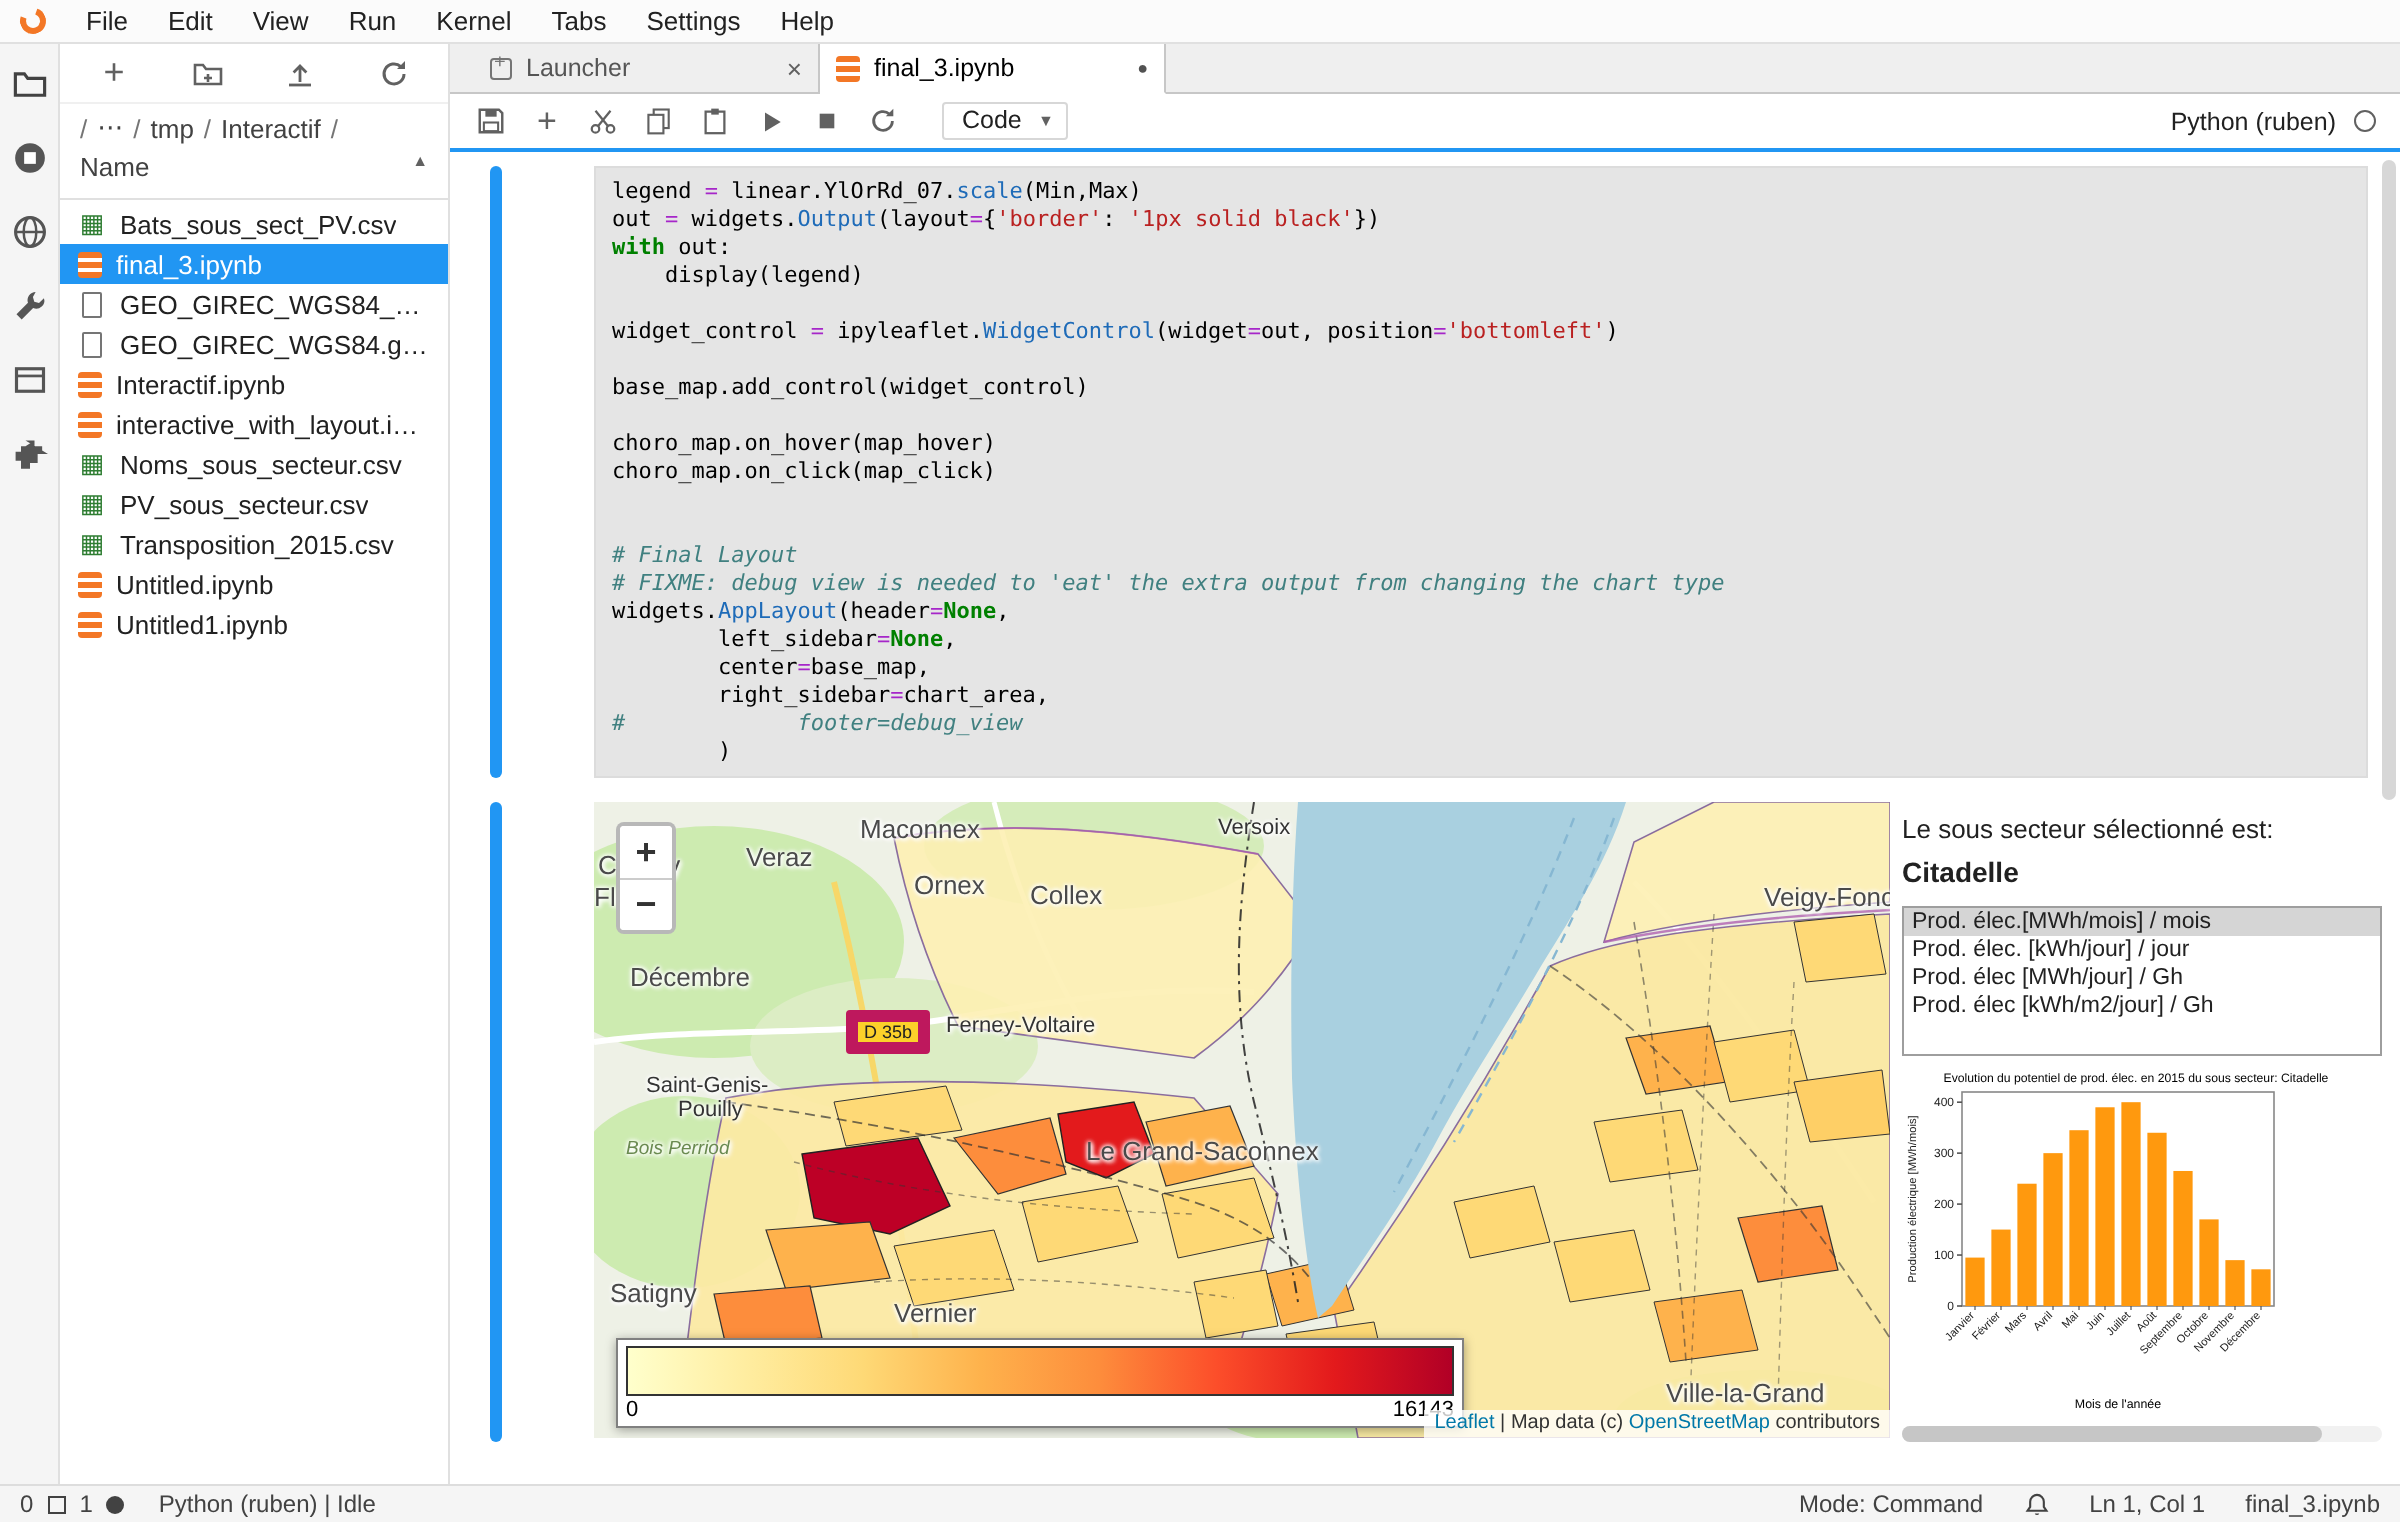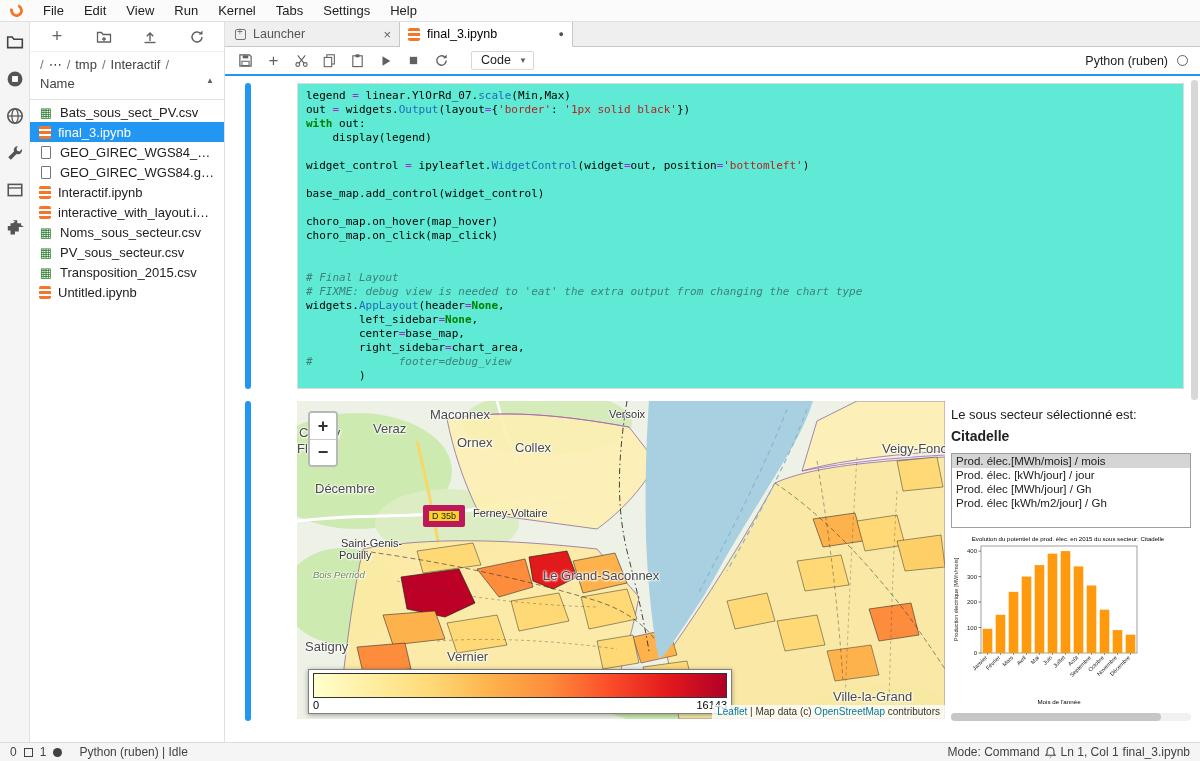--- a/index.html
+++ b/index.html
@@ -30,21 +30,21 @@
 .file-row{height:20px;display:flex;align-items:center;gap:7px;padding:0 9px;white-space:nowrap;cursor:pointer}
 .file-row.selected{background:#2196f3;color:#fff}
 .icon-csv{color:#2e7d32;font-size:13px;width:14px;text-align:center;flex:0 0 auto}
 .icon-nb{width:12px;height:13px;border-radius:2px;flex:0 0 auto;
   background:linear-gradient(#f37726 0 3px,#fff 3px 5px,#f37726 5px 8px,#fff 8px 10px,#f37726 10px)}
 .icon-file{width:10px;height:13px;border:1px solid #757575;border-radius:1px;background:#fff;flex:0 0 auto;margin:0 2px}
 .file-name{overflow:hidden;text-overflow:ellipsis}
 
 
 .content{flex:1;display:flex;flex-direction:column;min-width:0;position:relative}
-.tabbar{height:25px;background:#efefef;border-bottom:1px solid #c7c7c7;display:flex;align-items:stretch;padding-left:2px;flex:0 0 auto}
+.tabbar{height:25px;background:#efefef;border-bottom:1px solid #c7c7c7;display:flex;align-items:stretch;padding-left:12px;flex:0 0 auto}
 .tab{width:173px;display:flex;align-items:center;gap:7px;padding:0 8px;border-right:1px solid #c7c7c7;background:#efefef;font-size:12.5px;color:#555}
 .tab.active{background:#fff;margin-bottom:-1px;border-bottom:1px solid #fff;color:#000}
 .tab .lbl{flex:1;overflow:hidden;white-space:nowrap}
 .tab-close{color:#616161;font-size:13px;cursor:pointer}
 .dirty-dot{color:#525252;font-size:9px}
 .launcher-ic{width:11px;height:11px;border:1.3px solid #757575;border-radius:2px;position:relative}
 .launcher-ic::before{content:"+";position:absolute;left:1px;top:-4px;font-size:10px;color:#757575}
 
 
 .nbtoolbar{height:27px;background:#fff;display:flex;align-items:center;padding:0 8px;gap:3px;flex:0 0 auto}
@@ -53,21 +53,21 @@
 .celltype .caret{position:absolute;right:6px;top:4px;font-size:8px;color:#616161}
 .tb-spacer{flex:1}
 .kernel{display:flex;align-items:center;gap:9px;padding-right:4px;font-size:12.5px}
 .kernel-circle{width:11px;height:11px;border:1.6px solid #616161;border-radius:50%}
 .focusline{height:2px;background:#2196f3;flex:0 0 auto}
 
 
 .notebook{flex:1;background:#fff;overflow:hidden;padding:7px 0 0 20px;position:relative}
 .cellrow{display:flex;margin-bottom:12px}
 .collapser{width:6px;border-radius:3px;background:#2196f3;flex:0 0 auto;margin-right:46px;cursor:pointer}
-.editor{flex:1;margin-right:16px;background:#5eead4;border:1px solid #dcdcdc;padding:5px 8px;
+.editor{flex:1;margin-right:16px;background:#e5e5e5;border:1px solid #dcdcdc;padding:5px 8px;
   font-family:"DejaVu Sans Mono","Liberation Mono",monospace;font-size:11px;line-height:14px;white-space:pre;color:#000;overflow:hidden;cursor:text}
 .code-line{height:14px}
 .tok-k{color:#008000;font-weight:bold}
 .tok-s{color:#ba2121}
 .tok-c{color:#408080;font-style:italic}
 .tok-f{color:#1e6bb8}
 .tok-o{color:#a626c9}
 .outputarea{flex:1;display:flex;align-items:flex-start;margin-right:4px;min-width:0}
 
 
@@ -99,21 +99,21 @@
 .hscroll{margin-top:4px;height:8px;background:#f1f1f1;border-radius:4px;position:relative;cursor:pointer}
 .hscroll .thumb{position:absolute;left:0;top:0;height:8px;width:210px;background:#c6c6c6;border-radius:4px}
 
 .vscroll{position:absolute;right:2px;top:58px;width:7px;height:320px;background:#c9c9c9;border-radius:4px;opacity:.75}
 
 
 .statusbar{height:19px;background:#f5f5f5;border-top:1px solid #ddd;display:flex;align-items:center;font-size:12px;color:#424242;padding:0 10px;gap:7px;flex:0 0 auto}
 .sb-sq{width:9px;height:9px;border:1.3px solid #424242;display:inline-block}
 .sb-ci{width:9px;height:9px;border-radius:50%;background:#424242;display:inline-block}
 .sb-kernel{margin-left:10px}
-.sb-right{margin-left:auto;display:flex;gap:4px;align-items:center}
+.sb-right{margin-left:auto;display:flex;gap:20px;align-items:center}
 svg.ic{display:block}
 </style>
 </head>
 <body>
 
 <div class="app">
 
   <div class="menubar">
     <span class="jlogo"></span>
     <span class="menu-item">File</span>
@@ -234,20 +234,24 @@
             <span class="file-name">PV_sous_secteur.csv</span>
           </div>
           <div class="file-row">
             <span class="icon-csv">▦</span>
             <span class="file-name">Transposition_2015.csv</span>
           </div>
           <div class="file-row">
             <span class="icon-nb"></span>
             <span class="file-name">Untitled.ipynb</span>
           </div>
+          <div class="file-row">
+            <span class="icon-nb"></span>
+            <span class="file-name">Untitled1.ipynb</span>
+          </div>
         </div>
     </div>
 
     <div class="content">
       <div class="tabbar">
         <div class="tab">
           <span class="launcher-ic"></span>
           <span class="lbl">Launcher</span>
           <span class="tab-close">×</span>
         </div>
@@ -385,21 +389,21 @@
                   <div class="map-label village" style="left: 2px; top: 24px;">Chevry</div>
                   <div class="map-label village" style="left: 0px; top: 40px;">Flies</div>
                   <div class="map-label village" style="left: 76px; top: 20px;">Veraz</div>
                   <div class="map-label village" style="left: 133px; top: 6px;">Maconnex</div>
                   <div class="map-label village" style="left: 160px; top: 34px;">Ornex</div>
                   <div class="map-label village" style="left: 218px; top: 39px;">Collex</div>
                   <div class="map-label town" style="left: 312px; top: 7px;">Versoix</div>
                   <div class="map-label village" style="left: 585px; top: 40px;">Veigy-Foncenex</div>
                   <div class="map-label village" style="left: 18px; top: 80px;">Décembre</div>
                   <div class="map-label town" style="left: 176px; top: 106px;">Ferney-Voltaire</div>
-                  <div class="map-label town" style="left: 26px; top: 136px; margin-left: 18px;">Saint-Genis-</div>
+                  <div class="map-label town" style="left: 26px; top: 136px;">Saint-Genis-</div>
                   <div class="map-label town" style="left: 42px; top: 148px;">Pouilly</div>
                   <div class="map-label locality" style="left: 16px; top: 168px;">Bois Perriod</div>
                   <div class="map-label village" style="left: 246px; top: 167px;">Le Grand-Saconnex</div>
                   <div class="map-label village" style="left: 8px; top: 238px;">Satigny</div>
                   <div class="map-label village" style="left: 150px; top: 248px;">Vernier</div>
                   <div class="map-label village" style="left: 536px; top: 288px;">Ville-la-Grand</div>
                 </div>
               <div class="road-badge" style="left:126px;top:104px">D 35b</div>
 
               <div class="zoomctl">

